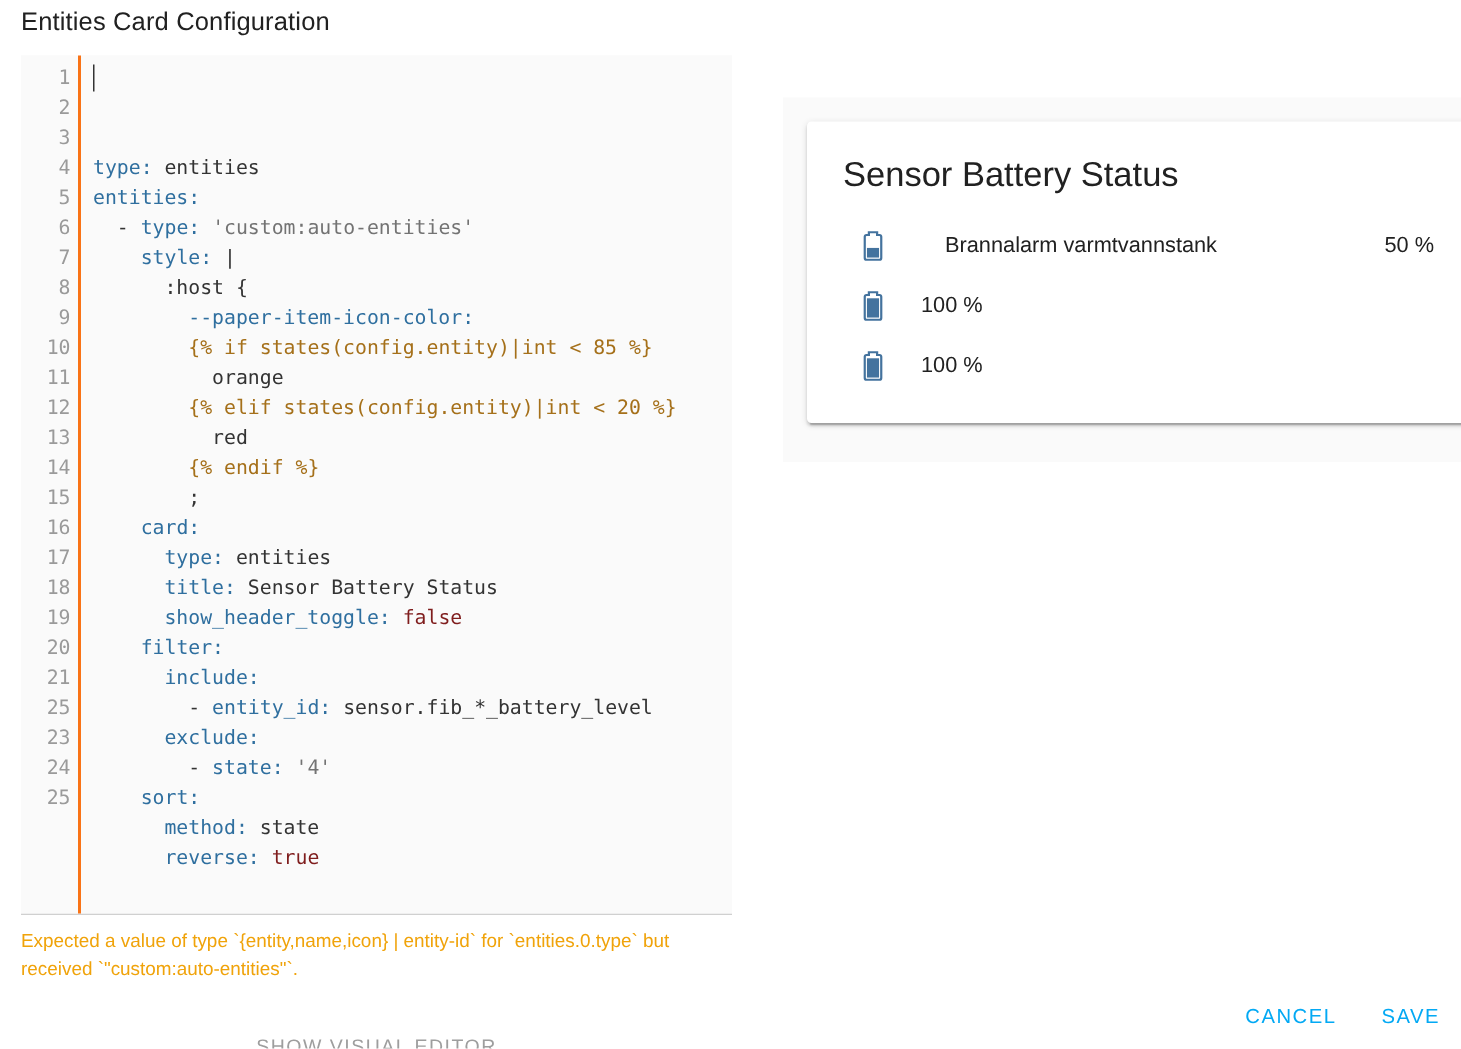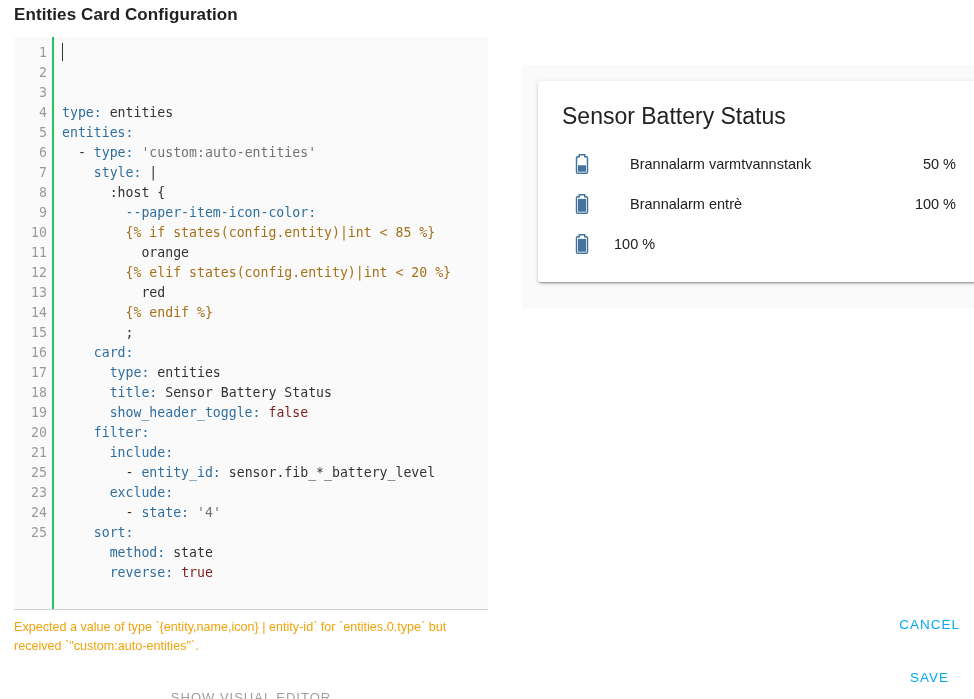--- a/index.html
+++ b/index.html
@@ -10,21 +10,21 @@
     font-family: "Liberation Sans", sans-serif;
     overflow: hidden;
   }
   .dialog {
     position: relative;
     width: 974px; height: 699px;
     background: #ffffff;
   }
   .dialog-title {
     font-size: 17px;
-    font-weight: bold;
+    font-weight: normal;
     color: #212121;
     padding: 5px 0 0 14px;
     letter-spacing: 0.1px;
   }
   .content {
     display: flex;
     align-items: flex-start;
     padding: 0 0 0 14px;
   }
   
@@ -46,21 +46,21 @@
     text-align: right;
     padding: 6px 5px 6px 0;
     color: #9a9a9a;
     user-select: none;
     background: #fafafa;
   }
   .gutter div { height: 20px; }
   .code-area {
     flex: 1;
     padding: 6px 0 6px 8px;
-    border-left: 2px solid #22c55e;
+    border-left: 2px solid #f97316;
     background: #fafafa;
     white-space: pre;
     position: relative;
   }
   .code-line { height: 20px; white-space: pre; }
   .cursor {
     position: absolute;
     left: 8px; top: 6px;
     width: 1px; height: 18px;
     background: #333;
@@ -136,21 +136,20 @@
     white-space: nowrap;
   }
   
   .footer {
     position: absolute;
     right: 12px;
     bottom: 8px;
     display: flex;
     gap: 26px;
     align-items: center;
-    flex-direction: column;
   }
   .footer button {
     background: none;
     border: none;
     color: #03a9f4;
     font-size: 13.5px;
     letter-spacing: 1px;
     font-family: "Liberation Sans", sans-serif;
     text-transform: uppercase;
     cursor: pointer;
@@ -221,21 +220,20 @@
               <div class="entity-name">Brannalarm varmtvannstank</div>
               <div class="entity-state">50 %</div>
             </div>
             <div class="entity-row">
               <div class="entity-icon">
                 <svg width="22" height="22" viewBox="0 0 24 24">
                   <path d="M16.67 4H15V2H9v2H7.33C6.6 4 6 4.6 6 5.33v15.34C6 21.4 6.6 22 7.33 22h9.34c.74 0 1.33-.6 1.33-1.33V5.33C18 4.6 17.4 4 16.67 4z" fill="none" stroke="#44739e" stroke-width="1.6"></path>
                   <rect x="7.6" y="6.399999999999999" width="8.8" height="14" fill="#44739e"></rect>
                 </svg>
               </div>
-              <div class="entity-name">Brannalarm entrè</div>
               <div class="entity-state">100 %</div>
             </div>
             <div class="entity-row">
               <div class="entity-icon">
                 <svg width="22" height="22" viewBox="0 0 24 24">
                   <path d="M16.67 4H15V2H9v2H7.33C6.6 4 6 4.6 6 5.33v15.34C6 21.4 6.6 22 7.33 22h9.34c.74 0 1.33-.6 1.33-1.33V5.33C18 4.6 17.4 4 16.67 4z" fill="none" stroke="#44739e" stroke-width="1.6"></path>
                   <rect x="7.6" y="6.399999999999999" width="8.8" height="14" fill="#44739e"></rect>
                 </svg>
               </div>
               <div class="entity-state">100 %</div>

